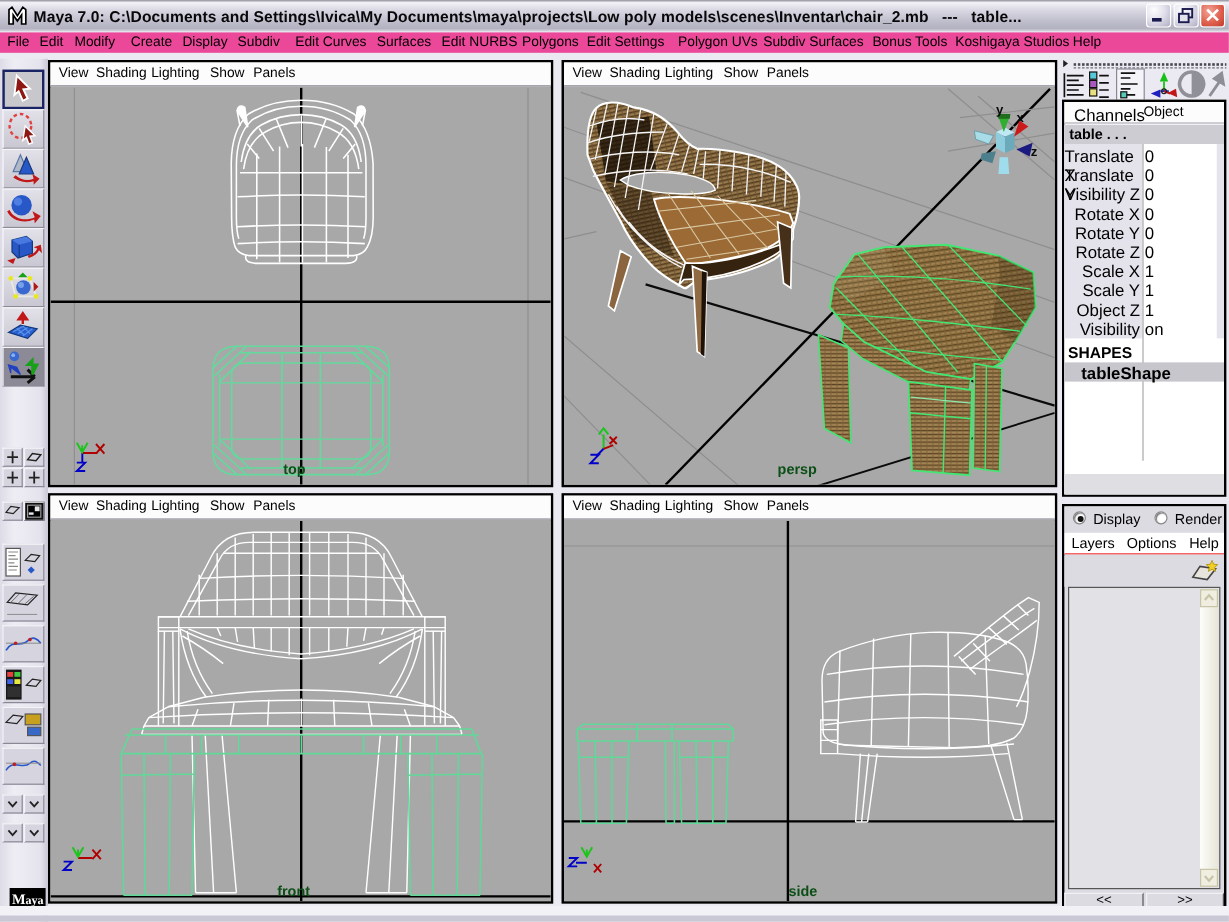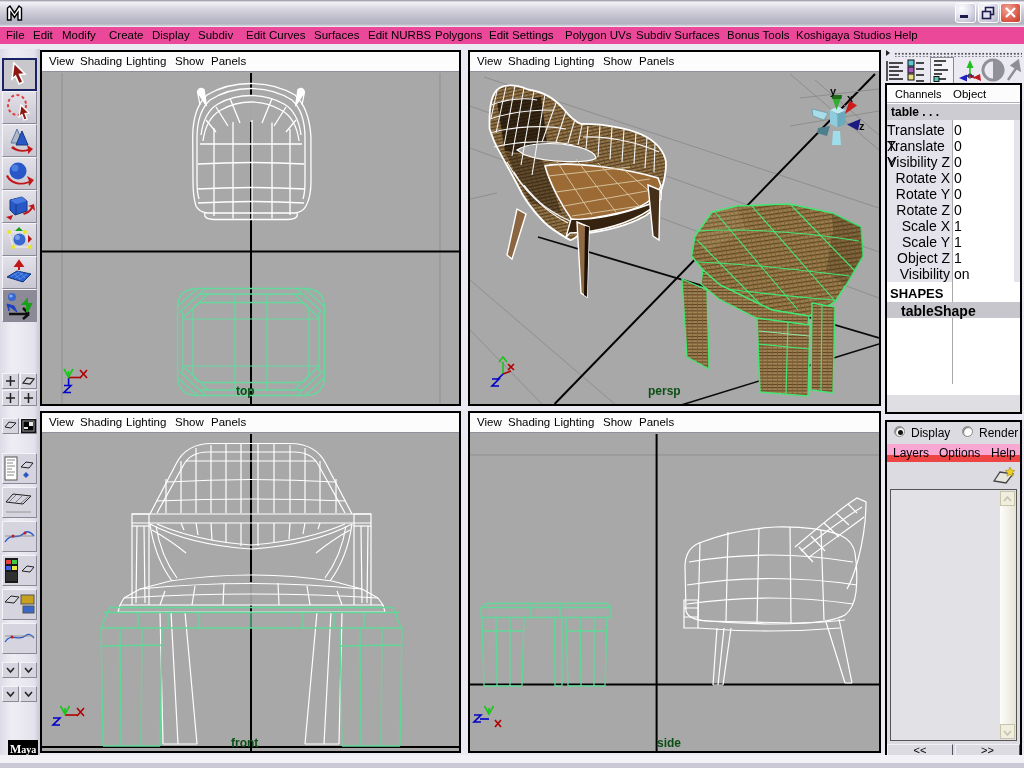--- a/index.html
+++ b/index.html
@@ -35,20 +35,21 @@
 .chlab{position:absolute;right:70px;top:1px;color:#000}
 .chval{position:absolute;left:67px;top:1px;color:#000}
 </style></head>
 <body>
 <div id="root">
 
 <div id="title" class="abs">
  <svg class="abs" style="left:5px;top:4px" width="19" height="19" viewBox="0 0 19 19">
   <path d="M2.5 16 L2.5 4 L5 2 L9.5 9 L14 2 L16.5 4 L16.5 16 L13 16 L13 8.5 L9.5 13.5 L6 8.5 L6 16 Z" fill="#fff" stroke="#000" stroke-width="1.4"></path>
  </svg>
+ <span class="txt">Maya 7.0: C:\Documents and Settings\Ivica\My Documents\maya\projects\Low poly models\scenes\Inventar\chair_2.mb&nbsp;&nbsp;&nbsp;---&nbsp;&nbsp;&nbsp;table...</span>
  <div class="wbtn sil" style="left:955px"><svg width="19" height="18" viewBox="0 0 19 18">
           <rect x="4" y="11" width="8" height="3" fill="#1c1b4e"></rect>
         </svg></div>
  <div class="wbtn sil" style="left:978px"><svg width="19" height="18" viewBox="0 0 19 18">
           <rect x="6.5" y="3.5" width="8" height="7" fill="none" stroke="#1c1b4e" stroke-width="1.6"></rect>
           <rect x="3.5" y="7.5" width="8" height="7" fill="#e3e2ec" stroke="#1c1b4e" stroke-width="1.6"></rect>
         </svg></div>
  <div class="wbtn" id="bclose" style="left:1000px"><svg width="19" height="18" viewBox="0 0 19 18">
           <path d="M5 4 L14 13 M14 4 L5 13" stroke="#fff" stroke-width="2.2"></path>
         </svg></div>
@@ -528,21 +529,21 @@
   <circle cx="88" cy="24" r="2" fill="none" stroke="#222"></circle>
 
   <path d="M111 8 a10 10 0 1 0 0.01 0 Z" fill="none" stroke="#909098" stroke-width="3"></path>
   <path d="M111 8 a10 10 0 0 1 0 20 Z" fill="#909098"></path>
 
   <path d="M126 28 L135 15 M136 9 L137.5 18 L130 13.5 Z" stroke="#8e8e96" stroke-width="2.4" fill="#8e8e96"></path>
  </svg>
 </div>
 <div id="chbox" class="abs">
  <div id="chmenu">
-        <span class="abs" style="left:8px;top:2.5px;font-size:11px">Channels</span>
+        <span class="abs" style="left:8px;top:2.5px;font-size:14px">Channels</span>
         <span class="abs" style="left:66px;top:2.5px;font-size:11.5px">Object</span>
       </div>
  <div id="chrows" style="position:absolute;left:0;top:19px;width:133px;height:308px;background:#fff">
   <div style="position:absolute;left:0;top:0;width:133px;height:178px;background:#e4e2ea"></div>
   <div style="position:absolute;left:0;top:291px;width:133px;height:17px;background:#dfdfe3"></div>
   <div style="position:absolute;left:65px;top:16px;width:62px;height:264px;background:#fff;border-left:1px solid #aaa"></div>
   <div style="position:absolute;left:0;top:0;width:133px;height:16px;background:#ccccd2;font-size:12px;font-weight:bold;padding:1px 0 0 4px">table . . .</div>
   <div class="chrow" style="top:17px">
           <span class="chlab">Translate X</span>
           <span class="chval">0</span>
@@ -588,21 +589,21 @@
  </div>
 </div>
 <div id="layerp" class="abs">
  <div style="position:absolute;left:0;top:0;width:133px;height:22px;background:#dcdbe2;font-size:12px">
   <span style="position:absolute;left:7px;top:4px;width:11px;height:11px;border-radius:50%;background:#fff;border:1px solid #888;box-shadow:inset 1px 1px 1px #777"></span>
   <span style="position:absolute;left:10.5px;top:7.5px;width:5px;height:5px;border-radius:50%;background:#111"></span>
   <span style="position:absolute;left:24px;top:4px">Display</span>
   <span style="position:absolute;left:75px;top:4px;width:11px;height:11px;border-radius:50%;background:#fff;border:1px solid #888;box-shadow:inset 1px 1px 1px #777"></span>
   <span style="position:absolute;left:92px;top:4px">Render</span>
  </div>
- <div style="position:absolute;left:0;top:22px;width:133px;height:18px;background:#f9a8d4;border-bottom:7px solid #ef4444;font-size:12px">
+ <div style="position:absolute;left:0;top:22px;width:133px;height:18px;background:#ffffff;border-bottom:1px solid #ef4444;font-size:12px">
   <span style="position:absolute;left:6px;top:2px">Layers</span>
   <span style="position:absolute;left:52px;top:2px">Options</span>
   <span style="position:absolute;left:104px;top:2px">Help</span>
  </div>
  <div style="position:absolute;left:0;top:41px;width:133px;height:26px;background:#dcdbe2">
   <svg style="position:absolute;left:104px;top:2px" width="26" height="22" viewBox="0 0 26 22">
    <path d="M3 16 L9 7 L22 9 L15 18 Z" fill="#e8e6dc" stroke="#444" stroke-width="1.3"></path>
    <path d="M19 2 l1.4 3.2 l3.4 0.3 l-2.6 2.3 l0.8 3.4 l-3 -1.8 l-3 1.8 l0.8 -3.4 l-2.6 -2.3 l3.4 -0.3 Z" fill="#f0d020" stroke="#b09010" stroke-width="0.7"></path>
   </svg>
  </div>

